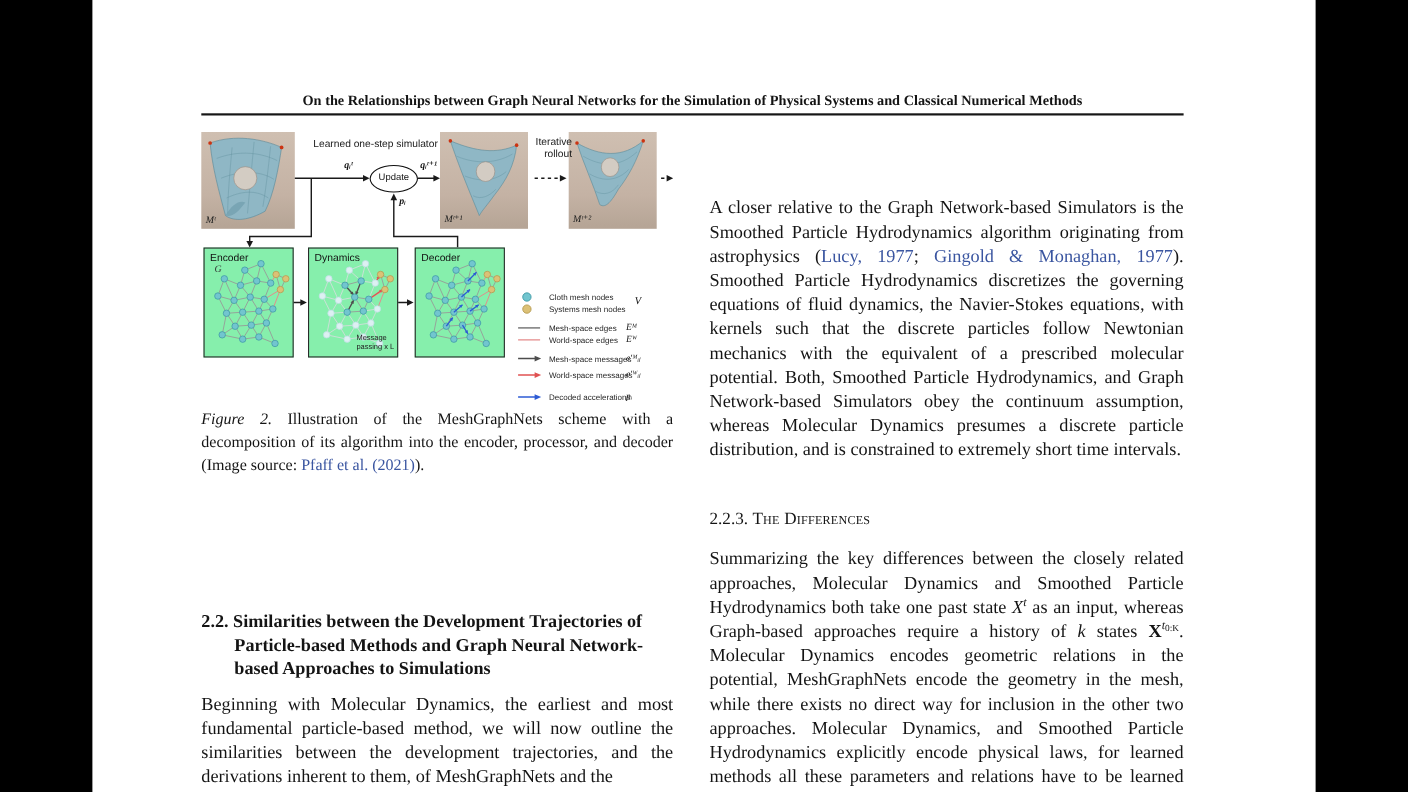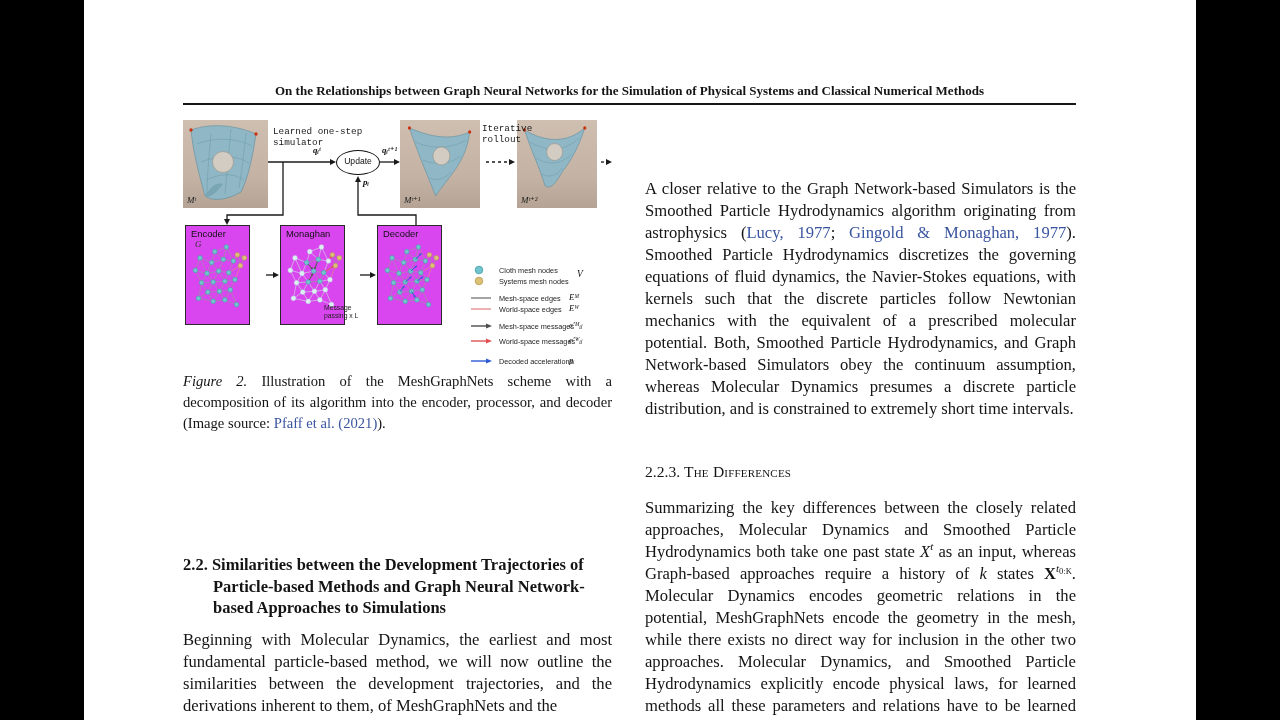--- a/index.html
+++ b/index.html
@@ -31,27 +31,27 @@
   sup.psup .ssub{font-size:8.5px;vertical-align:-2px;}
   .mvar{font-style:italic;}
   .mbold{font-weight:bold;font-style:normal;}
 
   
   .figure{position:absolute;left:0;top:118px;width:429px;height:215px;
           font-family:"Liberation Sans","DejaVu Sans",sans-serif;}
   .sim{position:absolute;top:2px;height:88px;background:linear-gradient(#cfbfb1,#c4b2a4 65%,#b5a495);overflow:hidden;}
   .sim svg{position:absolute;inset:0;width:100%;height:100%;}
   .mlabel{position:absolute;left:4px;bottom:3px;font:italic 9px "Liberation Serif","DejaVu Sans",serif;color:#1d1d1d;}
-  .figlabel{position:absolute;font-size:9.3px;color:#1a1a1a;text-align:left;font-family:Liberation Mono, monospace;}
+  .figlabel{position:absolute;font-size:9.3px;color:#1a1a1a;text-align:right;}
   .qmath{position:absolute;font:bold italic 9px "Liberation Serif","DejaVu Sans",serif;color:#111;}
   .update{position:absolute;left:153px;top:32px;width:44px;height:25px;border:1.6px solid #111;
           border-radius:50%;box-sizing:border-box;text-align:center;line-height:21px;font-size:8.6px;color:#111;background:#fff;}
   .overlay{position:absolute;inset:0;width:429px;height:215px;pointer-events:none;}
 
-  .gbox{position:absolute;top:107px;width:65px;height:100px;background:#d946ef;border:1.8px solid #2a2a2a;box-sizing:border-box;}
+  .gbox{position:absolute;top:107px;width:82px;height:100px;background:#86efac;border:1.8px solid #2a2a2a;box-sizing:border-box;}
   .gbox svg{position:absolute;inset:0;width:100%;height:100%;}
   .gbox .boxlabel{position:absolute;left:5px;top:2px;font-size:9.4px;color:#111;}
   .glabel{position:absolute;left:9px;top:13px;font:italic 9px "Liberation Serif","DejaVu Sans",serif;color:#333;}
   .msglabel{position:absolute;left:43px;bottom:4px;width:36px;font-size:6.8px;line-height:1.2;color:#222;}
 
   .lrow{position:absolute;left:287px;width:141px;height:10px;display:flex;align-items:center;margin-top:44px;}
   .lrow svg{width:24px;height:10px;flex:0 0 24px;}
   .llabel{font-size:7.3px;color:#1e1e1e;margin-left:5px;white-space:nowrap;}
   .lmath{position:absolute;left:99px;top:-1px;font:italic 8.6px "Liberation Serif","DejaVu Sans",serif;color:#111;}
   .lmath.vmath{left:107px;top:4px;font-size:9.4px;}
@@ -299,21 +299,21 @@
               <circle cx="43" cy="71" r="3" fill="#ddf0f2" stroke="#bcdfe3" stroke-width="0.7"></circle>
               <circle cx="57" cy="69" r="3" fill="#ddf0f2" stroke="#bcdfe3" stroke-width="0.7"></circle>
               <circle cx="16" cy="80" r="3" fill="#ddf0f2" stroke="#bcdfe3" stroke-width="0.7"></circle>
               <circle cx="35" cy="84" r="3" fill="#ddf0f2" stroke="#bcdfe3" stroke-width="0.7"></circle>
               <circle cx="50" cy="82" r="3" fill="#ddf0f2" stroke="#bcdfe3" stroke-width="0.7"></circle>
               <circle cx="65" cy="88" r="3" fill="#ddf0f2" stroke="#bcdfe3" stroke-width="0.7"></circle>
               <circle cx="66" cy="24" r="3" fill="#dcc176" stroke="#b59a4e" stroke-width="0.7"></circle>
               <circle cx="75" cy="28" r="3" fill="#dcc176" stroke="#b59a4e" stroke-width="0.7"></circle>
               <circle cx="70" cy="38" r="3" fill="#dcc176" stroke="#b59a4e" stroke-width="0.7"></circle>
             </svg>
-          <span class="boxlabel">Monaghan</span>
+          <span class="boxlabel">Dynamics</span>
           <span class="msglabel">Message passing x L</span>
         </div>
         <div class="gbox" style="left:194px">
           <svg viewBox="0 0 81 100">
               <line x1="37" y1="20" x2="52" y2="14" stroke="#979797" stroke-width="0.8"></line>
               <line x1="37" y1="20" x2="33" y2="34" stroke="#979797" stroke-width="0.8"></line>
               <line x1="37" y1="20" x2="48" y2="30" stroke="#979797" stroke-width="0.8"></line>
               <line x1="52" y1="14" x2="48" y2="30" stroke="#979797" stroke-width="0.8"></line>
               <line x1="52" y1="14" x2="61" y2="32" stroke="#979797" stroke-width="0.8"></line>
               <line x1="18" y1="28" x2="33" y2="34" stroke="#979797" stroke-width="0.8"></line>

